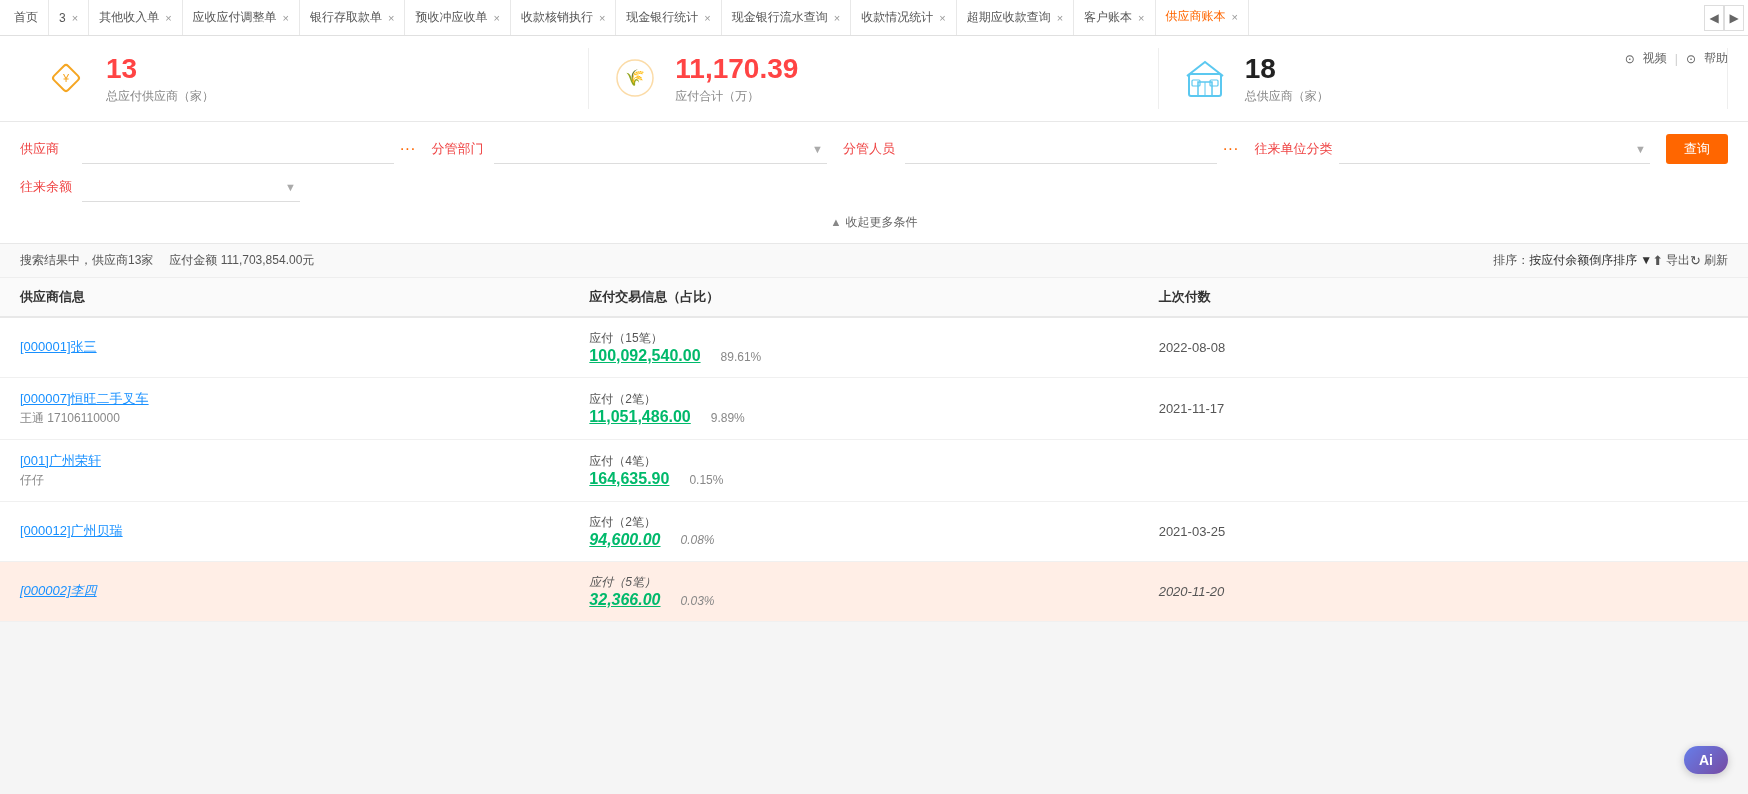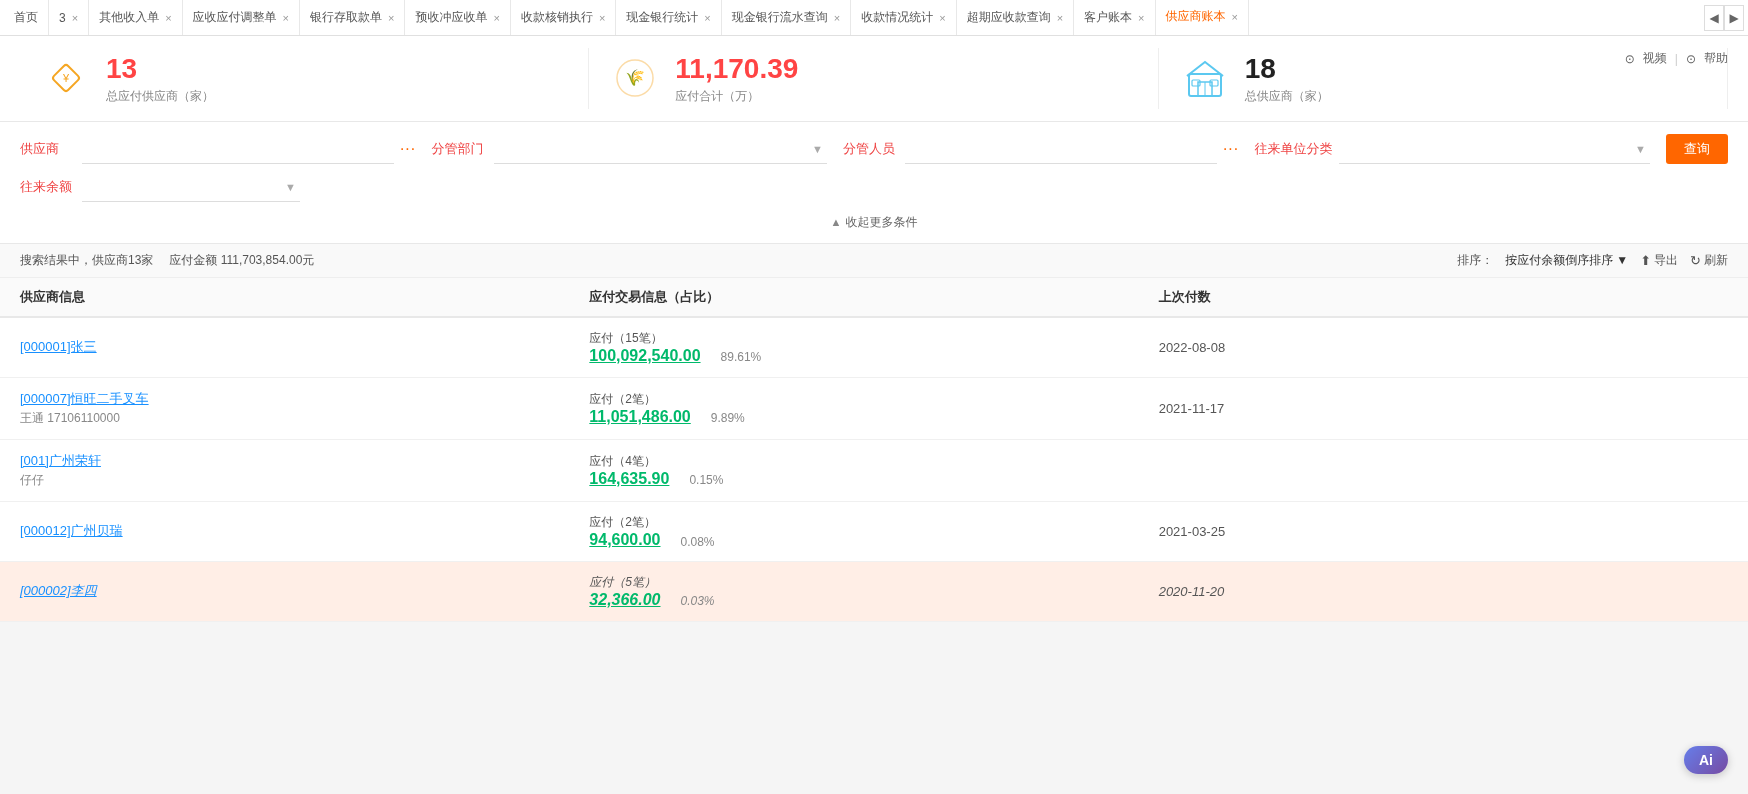--- a/index.html
+++ b/index.html
@@ -174,21 +174,21 @@
       display: flex;
       align-items: center;
       justify-content: space-between;
       padding: 8px 20px;
       background: #f9f9f9;
       border-bottom: 1px solid #eee;
       font-size: 12px;
       color: #555;
     }
     .results-left { display: flex; gap: 16px; }
-    .results-right { display: flex; align-items: flex-start; gap: 12px; color: #555; font-size: 12px; }
+    .results-right { display: flex; align-items: flex-start; color: #555; font-size: 12px; }
     .sort-label { color: #555; }
     .sort-select-wrap { display: flex; align-items: center; gap: 3px; color: #333; cursor: pointer; }
     .action-btn {
       display: flex;
       align-items: center;
       gap: 3px;
       cursor: pointer;
       color: #555;
       font-size: 12px;
     }
@@ -492,21 +492,21 @@
           </div>
         </div>
         <div class="last-pay"></div>
       </div>
       <div class="table-row">
         <div>
           <div class="supplier-name">[000012]广州贝瑞</div>
         </div>
         <div class="tx-info-cell">
           <div class="tx-label">应付（2笔）</div>
-          <div style="display: flex; align-items: flex-end; gap: 8px;">
+          <div style="display: flex; align-items: center; gap: 8px; font-style: italic;">
             <span class="tx-amount">94,600.00</span>
             <span class="tx-percent">0.08%</span>
           </div>
         </div>
         <div class="last-pay">2021-03-25</div>
       </div>
       <div class="table-row highlighted">
         <div>
           <div class="supplier-name">[000002]李四</div>
         </div>

